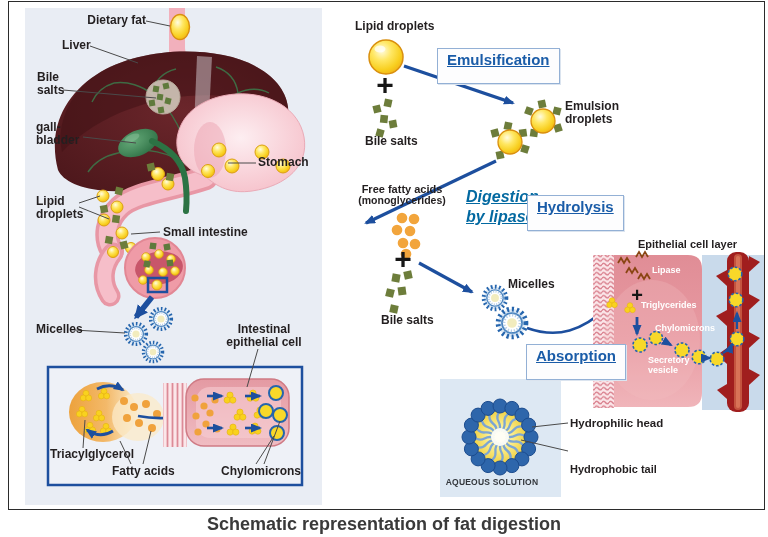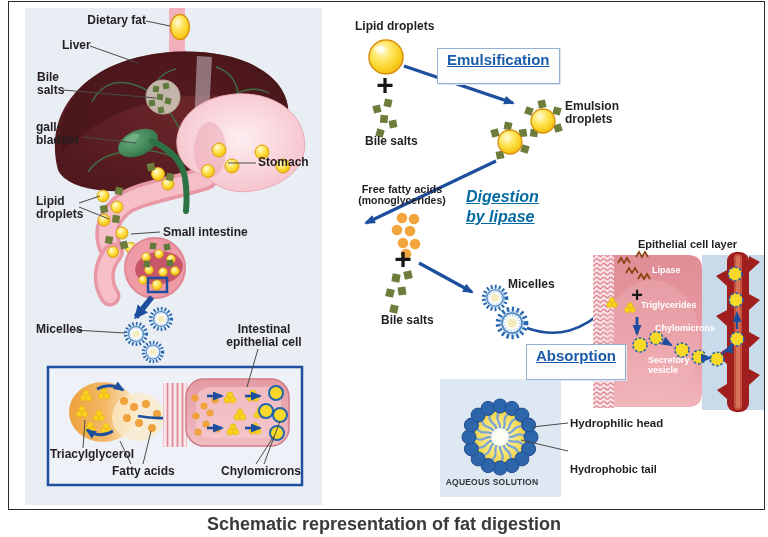--- a/index.html
+++ b/index.html
@@ -481,20 +481,21 @@
     <span class="ln">droplets</span>
   </div>
   <div class="lbl ctr" style="left:356px;top:183px;width:92px;font-size:11px">
     <span class="ln">Free fatty acids</span>
     <span class="ln tiny">(monoglycerides)</span>
   </div>
   <div class="ital" style="left:466px;top:187px">
     <span class="ln" style="display:block">Digestion</span>
     <span class="ln" style="display:block">by lipase</span>
   </div>
+  <div class="bluebox" style="left:527px;top:195px">Hydrolysis</div>
   <div class="plus big" style="left:390px;top:244px">+</div>
   <div class="lbl" style="left:381px;top:314px">Bile salts</div>
   <div class="lbl" style="left:508px;top:278px">Micelles</div>
   <div class="bluebox" style="left:526px;top:344px">Absorption</div>
   <div class="lbl ctr" style="left:638px;top:238px;width:98px;font-size:11px">Epithelial cell layer</div>
   <div class="wlbl" style="left:652px;top:265px">Lipase</div>
   <div class="plus sm" style="left:627px;top:285px">+</div>
   <div class="wlbl" style="left:641px;top:300px">Triglycerides</div>
   <div class="wlbl" style="left:655px;top:323px">Chylomicrons</div>
   <div class="wlbl" style="left:648px;top:355px">

